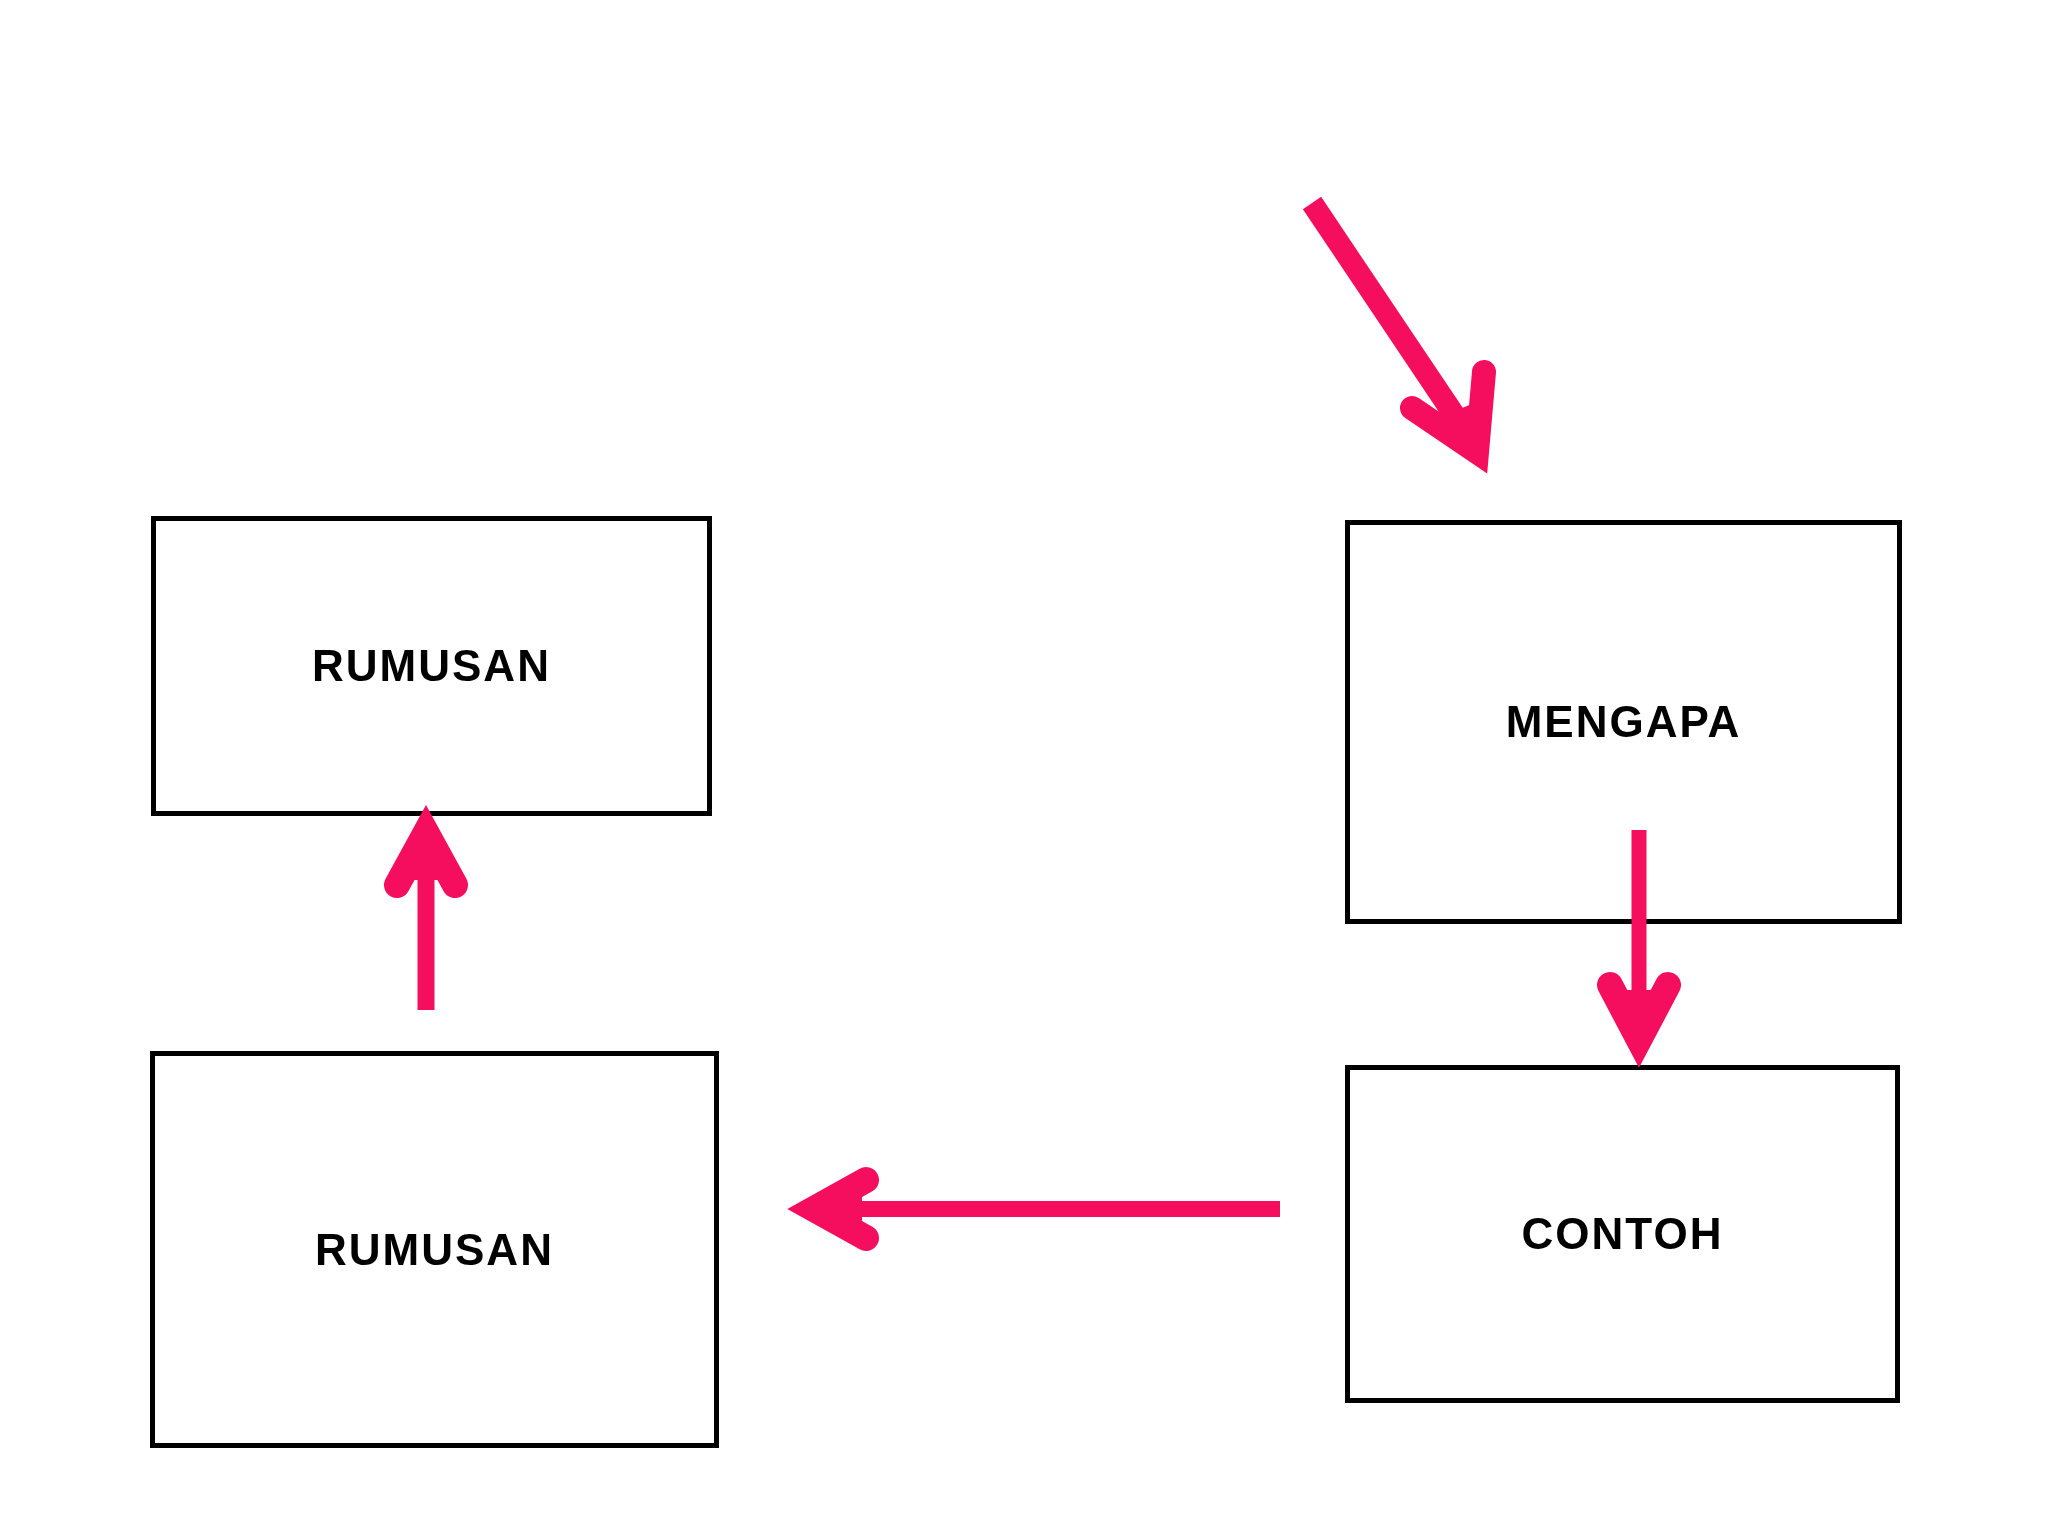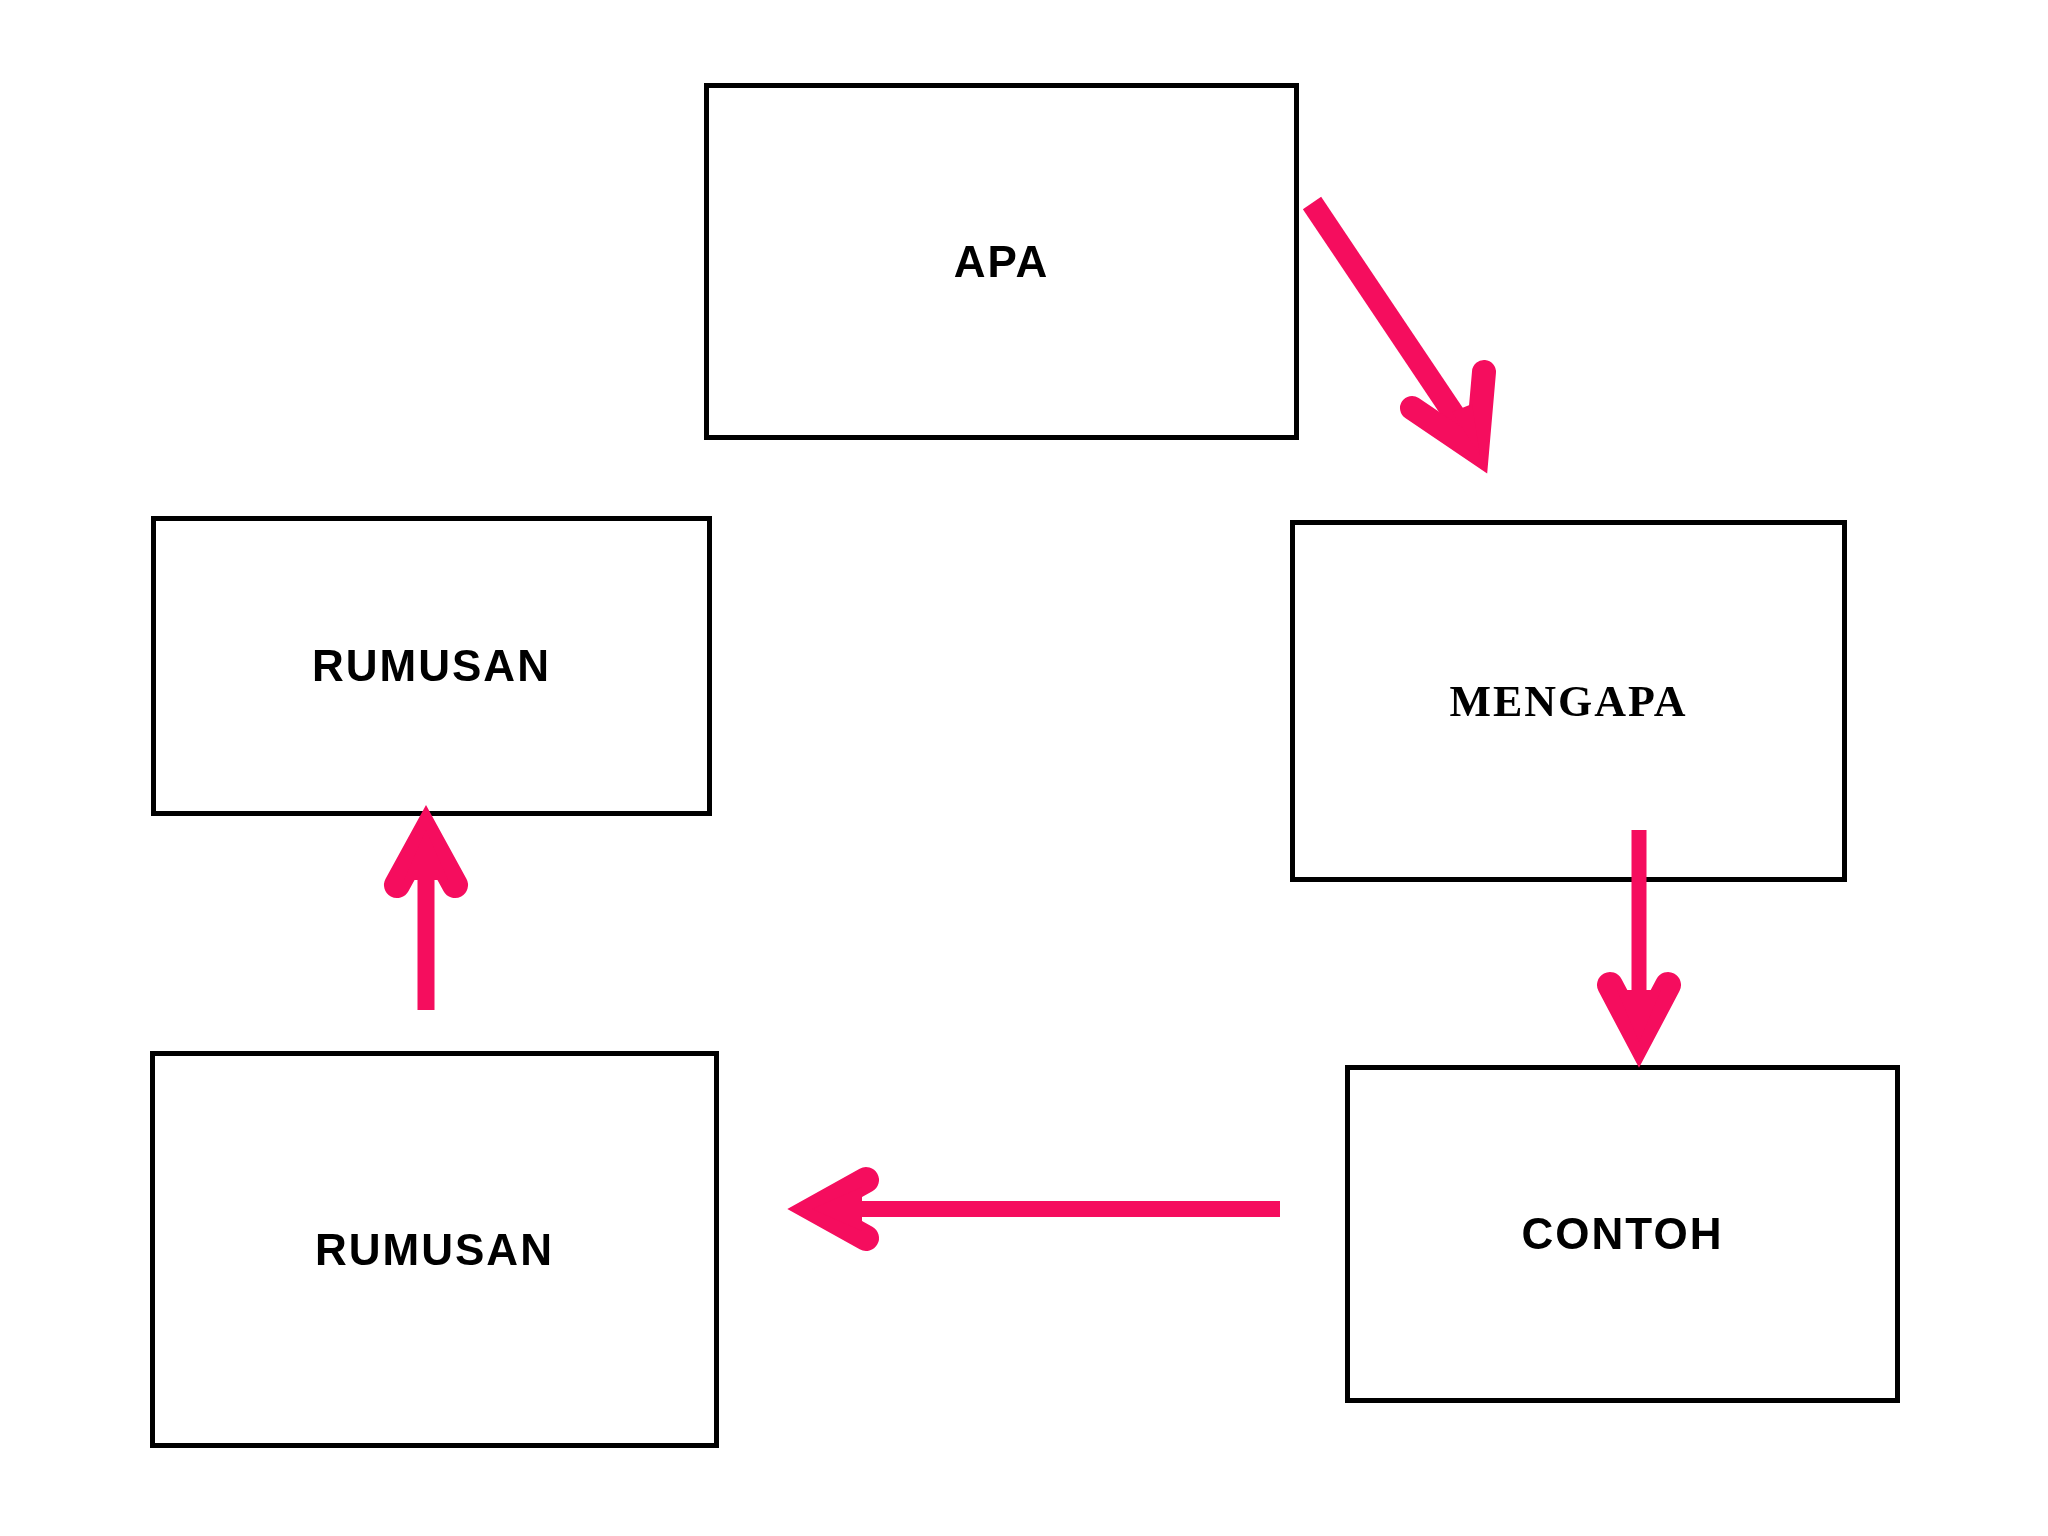--- a/index.html
+++ b/index.html
@@ -28,21 +28,21 @@
     font-weight: bold;
     font-size: 44px;
     letter-spacing: 2px;
     color: #000000;
     text-align: center;
     white-space: nowrap;
   }
   
   #box-apa      { left: 704px;  top: 83px;   width: 595px; height: 357px; }
   #box-rumusan  { left: 151px;  top: 516px;  width: 561px; height: 300px; }
-  #box-mengapa  { left: 1290px; top: 520px;  width: 557px; height: 362px; font-family: Liberation Serif, serif; }
+  #box-mengapa  { left: 1345px; top: 520px;  width: 557px; height: 404px; }
   #box-perasaan { left: 150px;  top: 1051px; width: 569px; height: 397px; }
   #box-contoh   { left: 1345px; top: 1065px; width: 555px; height: 338px; }
 
   
   #ellipse-topic {
     position: absolute;
     left: 787px;
     top: 603px;
     width: 514px;
     height: 309px;
@@ -71,23 +71,20 @@
     width: 2048px;
     height: 1536px;
     pointer-events: none;
   }
 </style>
 </head>
 <body>
 
 <div id="stage">
 
-  <div class="node-box" id="box-apa">
-    <span class="node-label">APA</span>
-  </div>
 
   <div class="node-box" id="box-rumusan">
     <span class="node-label">RUMUSAN</span>
   </div>
 
   <div class="node-box" id="box-mengapa">
     <span class="node-label">MENGAPA</span>
   </div>
 
   <div class="node-box" id="box-perasaan">

